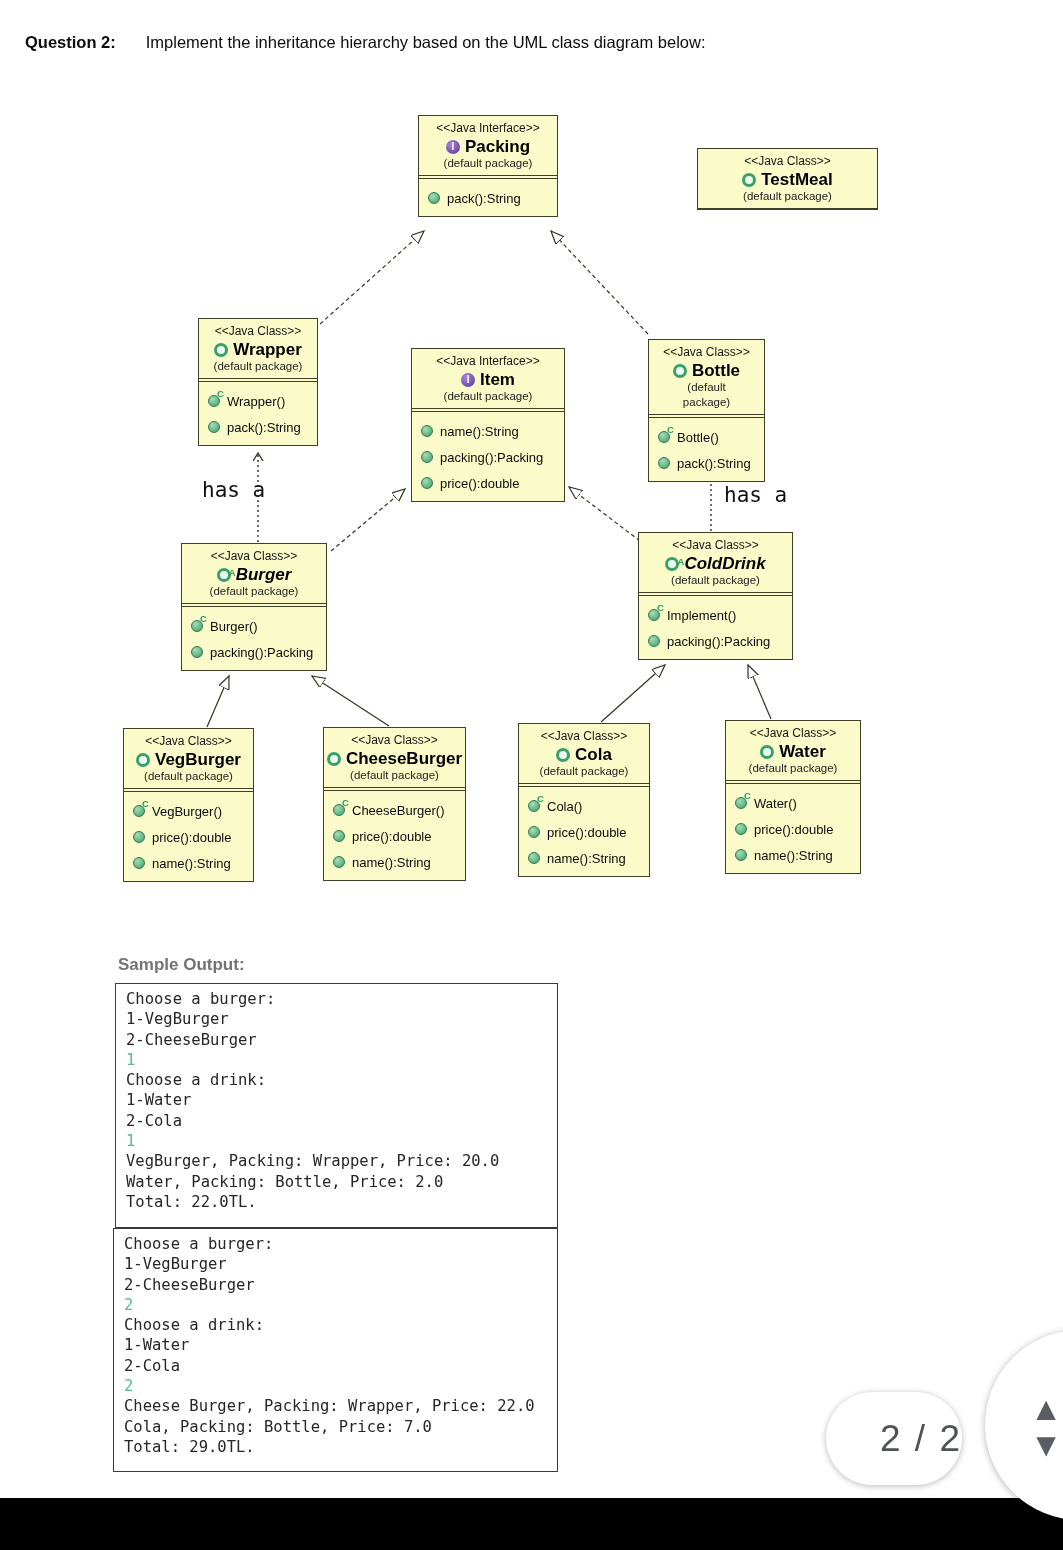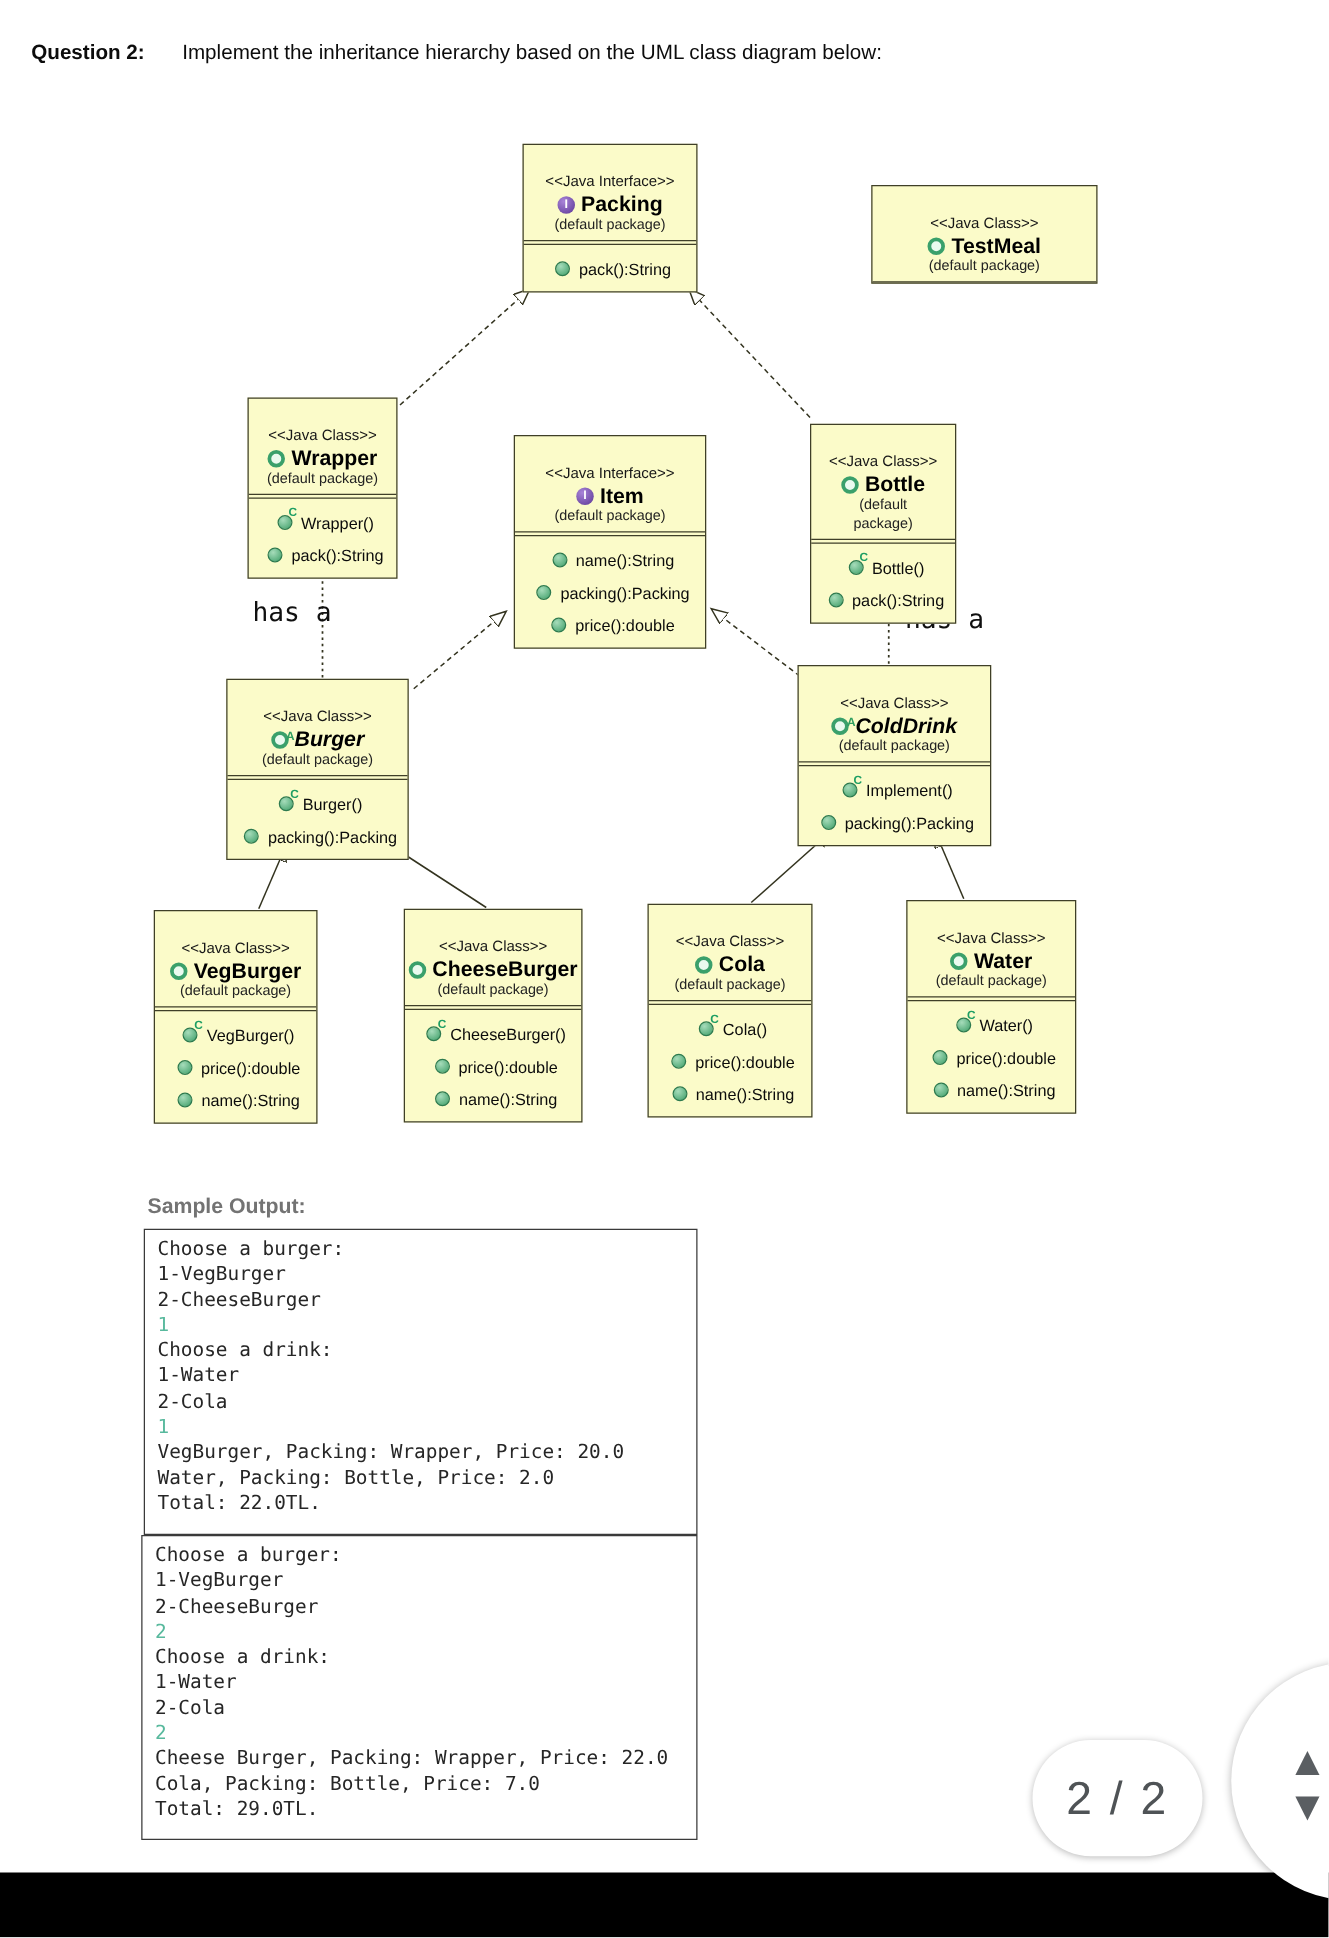--- a/index.html
+++ b/index.html
@@ -5,34 +5,34 @@
   html,body{margin:0;padding:0;background:#fff;}
   .page{position:relative;width:1063px;height:1550px;background:#ffffff;overflow:hidden;
         font-family:"Liberation Sans",sans-serif;}
 
   
   .qheader{position:absolute;left:25px;top:33px;font-size:16.5px;color:#0c0c0c;white-space:nowrap;}
   .qlabel{font-weight:bold;margin-right:30px;}
 
   
   .uml{position:absolute;background:#fbfbc9;border:1.4px solid #3f3f28;z-index:2;box-sizing:border-box;}
-  .uhead{text-align:center;padding:5px 14px 4px;border-bottom:1.3px solid #3f3f28;margin-top:17px;}
+  .uhead{text-align:center;padding:5px 14px 4px;border-bottom:1.3px solid #3f3f28;}
   .stereo{font-size:12px;color:#161616;line-height:15px;}
   .nline{display:flex;align-items:center;justify-content:center;gap:5px;line-height:19px;margin-top:1px;}
   .cicon{position:relative;display:inline-block;flex:0 0 auto;border-radius:50%;}
   .cicon.iface{width:14px;height:14px;background:radial-gradient(circle at 35% 30%,#a884d8,#5b3694);
                color:#fff;font-size:10px;font-weight:bold;text-align:center;line-height:14px;}
   .cicon.iface::before{content:"I";}
   .cicon.cls{width:8px;height:8px;background:#eafaef;border:3.4px solid #3aa06b;box-sizing:content-box;}
   .cicon.abstract::after{content:"A";position:absolute;top:-8px;right:-8px;font-size:9.5px;font-weight:bold;color:#2f9e60;}
   .cname{font-size:17px;font-weight:bold;color:#000;}
   .cname.abs{font-style:italic;}
   .pkg{font-size:11.5px;color:#222;line-height:15px;text-align:center;}
   .umembers{margin-top:2px;border-top:1.3px solid #3f3f28;padding:6px 4px 5px 0;}
-  .member{display:flex;align-items:center;gap:7px;height:26px;padding-left:9px;justify-content:center;}
+  .member{display:flex;align-items:center;gap:7px;height:26px;padding-left:9px;}
   .bullet{position:relative;width:10px;height:10px;border-radius:50%;flex:0 0 auto;
           background:radial-gradient(circle at 35% 30%,#a6dcba,#3e9e68);border:1px solid #2d7a4f;}
   .bullet.ctor::after{content:"C";position:absolute;top:-8px;left:8px;font-size:9.5px;font-weight:bold;color:#1d9e63;}
   .bullet.stat::after{content:"S";position:absolute;top:-8px;left:8px;font-size:9.5px;font-weight:bold;color:#d6336c;}
   .mtext{font-size:13px;color:#0b0b0b;white-space:nowrap;}
   .mtext.u{text-decoration:underline;}
 
   
   .hasa{position:absolute;font-family:"DejaVu Sans Mono",monospace;font-size:21px;color:#101010;z-index:2;white-space:pre;}
 
@@ -44,21 +44,21 @@
   .console{position:absolute;background:#fff;border:1.5px solid #3a3a3a;box-sizing:border-box;
            font-family:"DejaVu Sans Mono",monospace;font-size:15.5px;color:#262626;padding:5px 0 0 10px;z-index:2;}
   .console .line{height:20.3px;line-height:20.3px;white-space:pre;}
   .console .in{color:#58b99d;}
   #block1{left:115px;top:983px;width:443px;height:245px;}
   #block2{left:113px;top:1228px;width:445px;height:244px;}
 
   
   .blackbar{position:absolute;left:0;top:1498px;width:1063px;height:52px;background:#000;z-index:3;}
   .pager{position:absolute;left:826px;top:1392px;width:136px;height:93px;background:#fff;border-radius:47px;
-         box-shadow:0 1px 6px rgba(0,0,0,0.28);display:flex;align-items:center;justify-content:center;
+         box-shadow:0 1px 6px rgba(0,0,0,0.28);display:flex;align-items:center;justify-content:flex-end;
          font-size:37px;color:#4f5356;letter-spacing:2px;z-index:5;}
   .scrollbtn{position:absolute;left:985px;top:1330px;width:190px;height:190px;border-radius:50%;background:#fff;
              box-shadow:0 1px 7px rgba(0,0,0,0.3);z-index:4;}
   .tri{position:absolute;z-index:5;font-size:33px;color:#5a5e62;line-height:30px;width:40px;text-align:center;}
   .tri.up{left:1026px;top:1394px;}
   .tri.down{left:1026px;top:1430px;}
 </style>
 </head>
 <body>
 

